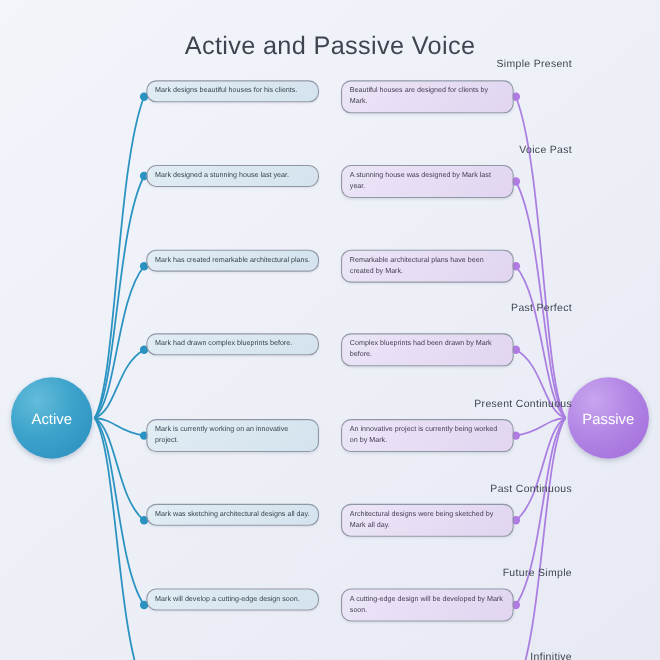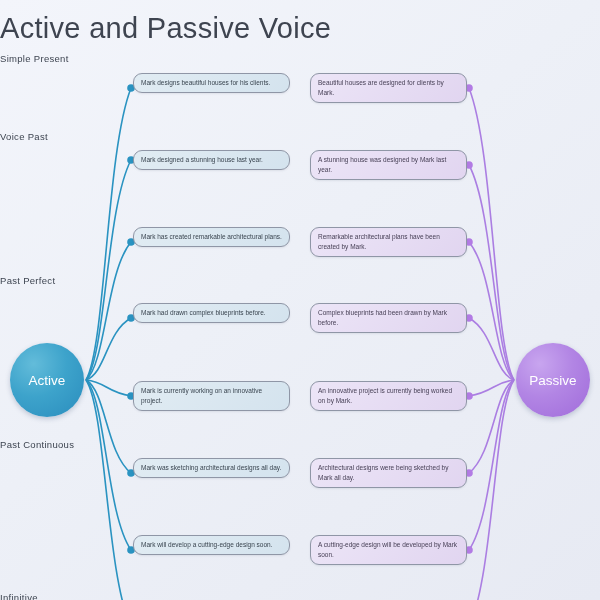--- a/index.html
+++ b/index.html
@@ -6,28 +6,29 @@
   body {
     width: 600px; height: 600px;
     overflow: hidden;
     position: relative;
     font-family: "Liberation Sans", sans-serif;
     background: linear-gradient(140deg, #f3f5fb 0%, #edf0f7 45%, #e7eaf3 100%);
   }
   .stage { position: absolute; inset: 0; width: 600px; height: 600px; }
 
   .title {
-    position: absolute; top: 12px; left: 0; width: 600px;
-    font-size: 29px; font-weight: 400;
+    position: absolute; top: 28px; left: 0; width: 600px;
+    text-align: center;
+    font-size: 23px; font-weight: 400;
     color: #3e4450; letter-spacing: 0.3px;
   }
 
   .section-label {
     position: absolute; left: 0; width: 520px;
-    text-align: left;
+    text-align: right;
     font-size: 9.5px; color: #3d4450;
     letter-spacing: 0.3px;
   }
 
   .sentence-box {
     position: absolute;
     width: 157px;
     box-sizing: border-box;
     border-radius: 9px;
     border: 1px solid #8f96a6;
@@ -131,25 +132,27 @@
   <div class="sentence-box active" style="top:150px">Mark designed a stunning house last year.</div>
   <div class="sentence-box passive" style="top:150px">A stunning house was designed by Mark last year.</div>
 
   <div class="sentence-box active" style="top:227px">Mark has created remarkable architectural plans.</div>
   <div class="sentence-box passive" style="top:227px">Remarkable architectural plans have been created by Mark.</div>
 
   <div class="section-label" style="top:275px">Past Perfect</div>
   <div class="sentence-box active" style="top:303px">Mark had drawn complex blueprints before.</div>
   <div class="sentence-box passive" style="top:303px">Complex blueprints had been drawn by Mark before.</div>
 
+  <div class="section-label" style="top:362px">Present Continuous</div>
   <div class="sentence-box active" style="top:381px">Mark is currently working on an innovative project.</div>
   <div class="sentence-box passive" style="top:381px">An innovative project is currently being worked on by Mark.</div>
 
   <div class="section-label" style="top:439px">Past Continuous</div>
   <div class="sentence-box active" style="top:458px">Mark was sketching architectural designs all day.</div>
   <div class="sentence-box passive" style="top:458px">Architectural designs were being sketched by Mark all day.</div>
 
+  <div class="section-label" style="top:516px">Future Simple</div>
   <div class="sentence-box active" style="top:535px">Mark will develop a cutting-edge design soon.</div>
   <div class="sentence-box passive" style="top:535px">A cutting-edge design will be developed by Mark soon.</div>
 
   <div class="section-label" style="top:592px">Infinitive</div>
 
 </div>
 
 </body></html>

